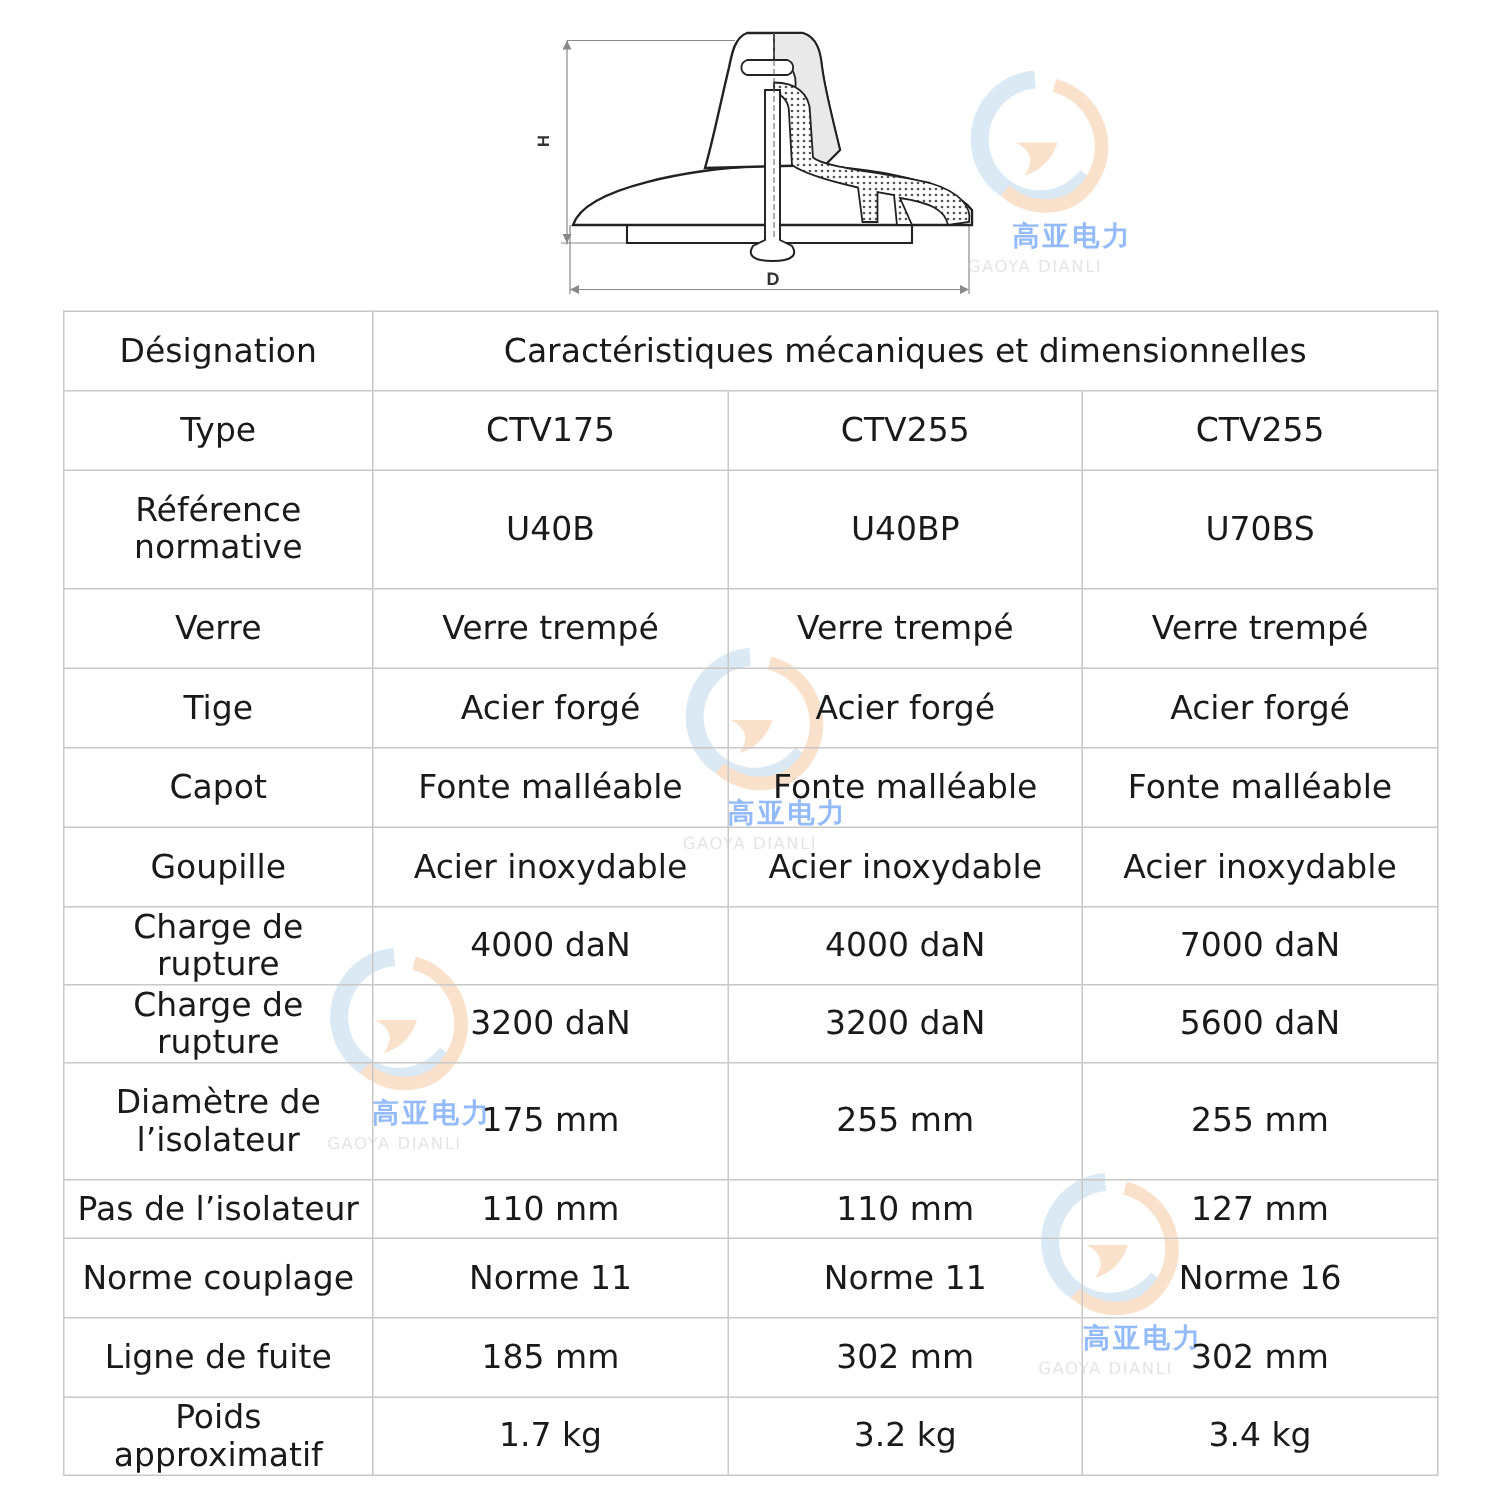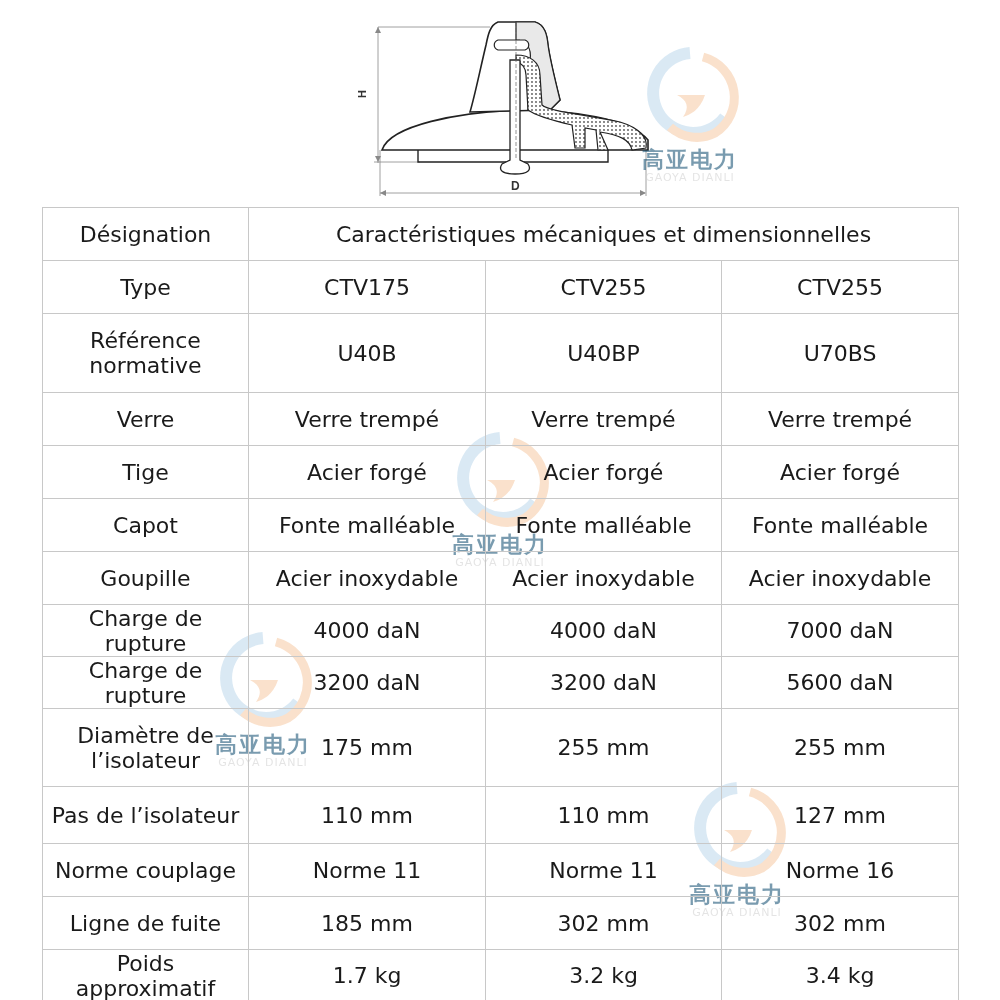--- a/index.html
+++ b/index.html
@@ -5,22 +5,22 @@
   html, body { margin: 0; padding: 0; background: #ffffff; }
   body { width: 1000px; height: 1000px; position: relative; overflow: hidden;
          font-family: "DejaVu Sans", "Liberation Sans", sans-serif; color: #1a1a1a; }
   .diagram { position: absolute; left: 350px; top: 0; width: 300px; height: 205px; }
   table.spec { position: absolute; left: 42px; top: 207px; width: 916px;
                border-collapse: collapse; table-layout: fixed; }
   table.spec td { border: 1.5px solid #c8c8c8; text-align: center; vertical-align: middle;
                   font-size: 22px; line-height: 25px; padding: 0 4px; }
   table.spec td.bold { font-weight: normal; }
   .wm { position: absolute; pointer-events: none; opacity: 0.55; }
-  .wm .cn { position: absolute; left: 0; width: 130px; text-align: center; font-size: 22px;
-            font-weight: bold; color: #0c4a6e; letter-spacing: 2px; }
+  .wm .cn { position: absolute; left: 0; width: 130px; text-align: right; font-size: 18px;
+            font-weight: bold; color: #3b82f6; letter-spacing: 2px; }
   .wm .en { position: absolute; left: 0; width: 130px; text-align: center; font-size: 11px;
             font-weight: normal; color: #cfcfcf; letter-spacing: 1px; }
 </style>
 </head>
 <body>
 
 <svg class="diagram" viewBox="0 0 300 205" xmlns="http://www.w3.org/2000/svg">
   <defs>
     <pattern id="dots" width="4" height="4" patternUnits="userSpaceOnUse">
       <rect width="4" height="4" fill="#ffffff"></rect>
@@ -158,21 +158,21 @@
         <td>3200 daN</td>
         <td>3200 daN</td>
         <td>5600 daN</td>
       </tr>
       <tr style="height: 78px;">
         <td style="padding: 0px 26px;">Diamètre de l’isolateur</td>
         <td>175 mm</td>
         <td>255 mm</td>
         <td>255 mm</td>
       </tr>
-      <tr style="height: 57px;">
+      <tr style="height: 39px;">
         <td>Pas de l’isolateur</td>
         <td>110 mm</td>
         <td>110 mm</td>
         <td>127 mm</td>
       </tr>
       <tr style="height: 53px;">
         <td>Norme couplage</td>
         <td>Norme 11</td>
         <td>Norme 11</td>
         <td>Norme 16</td>

